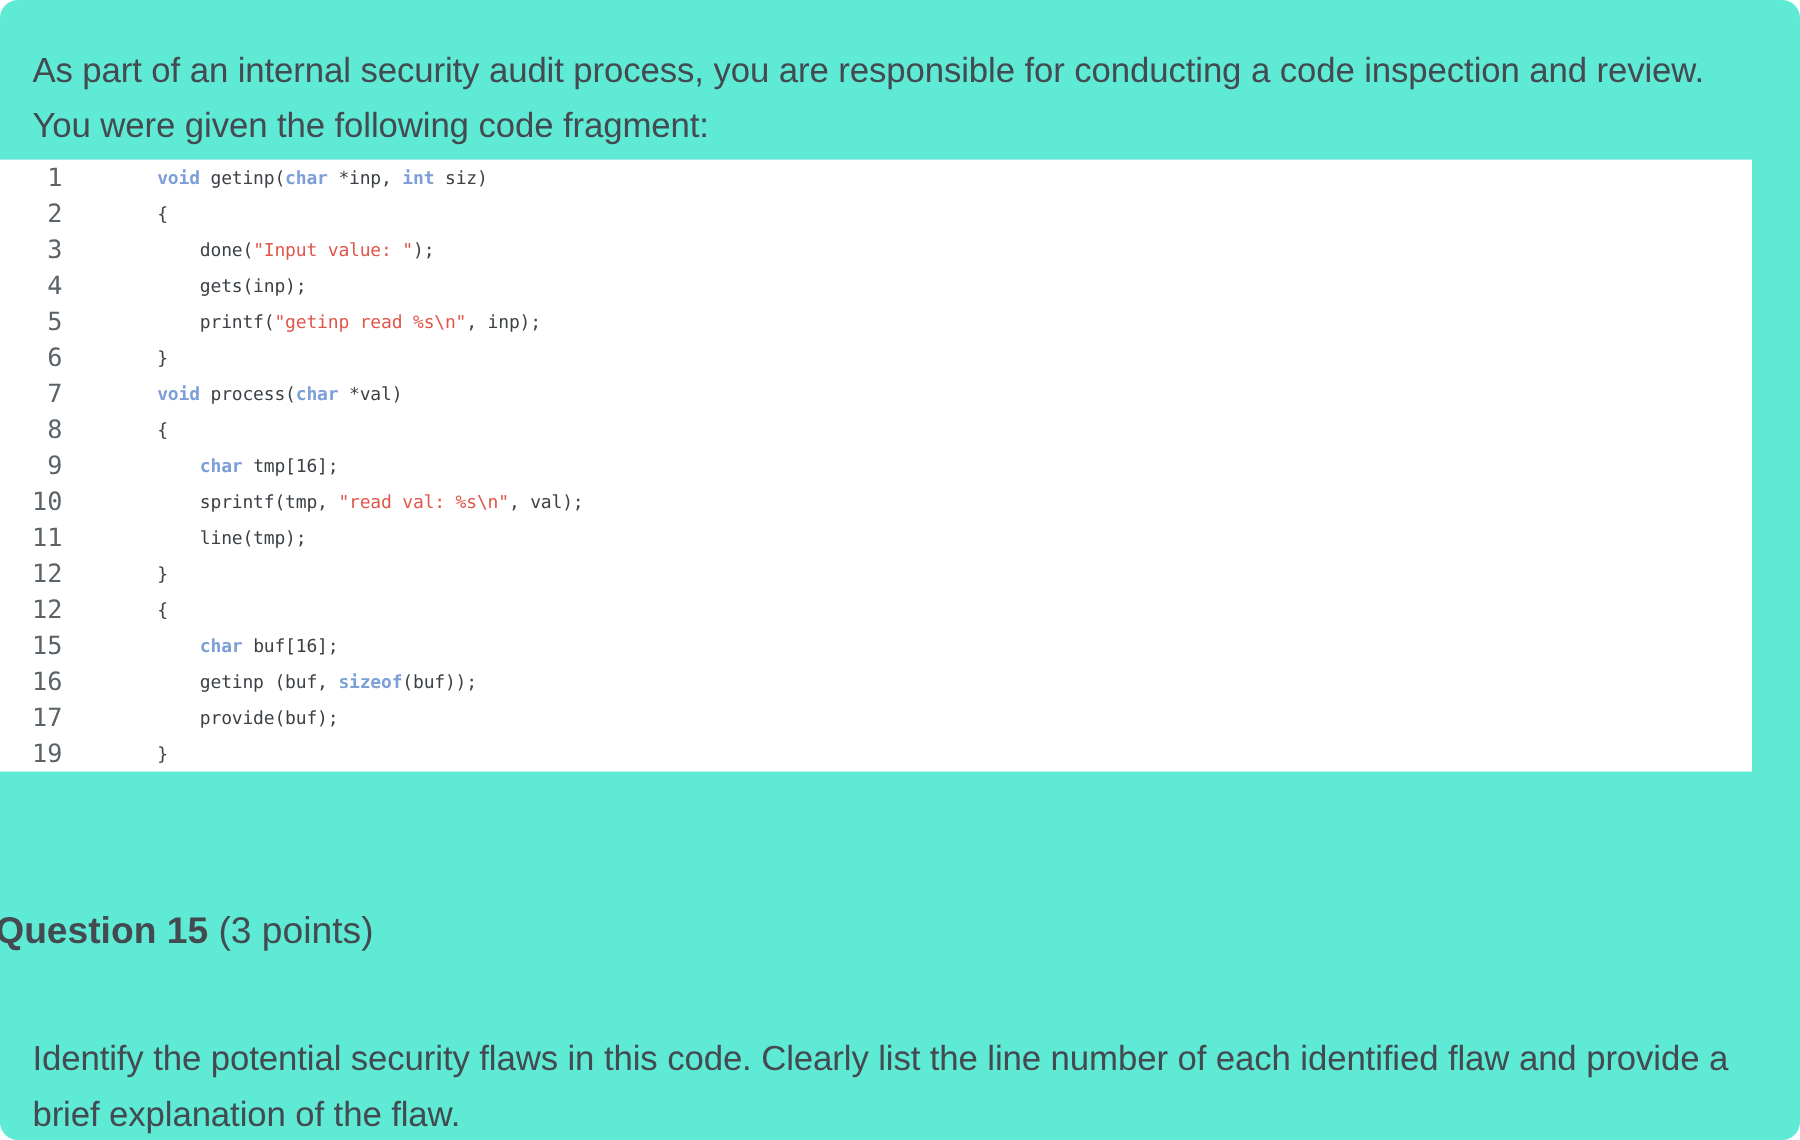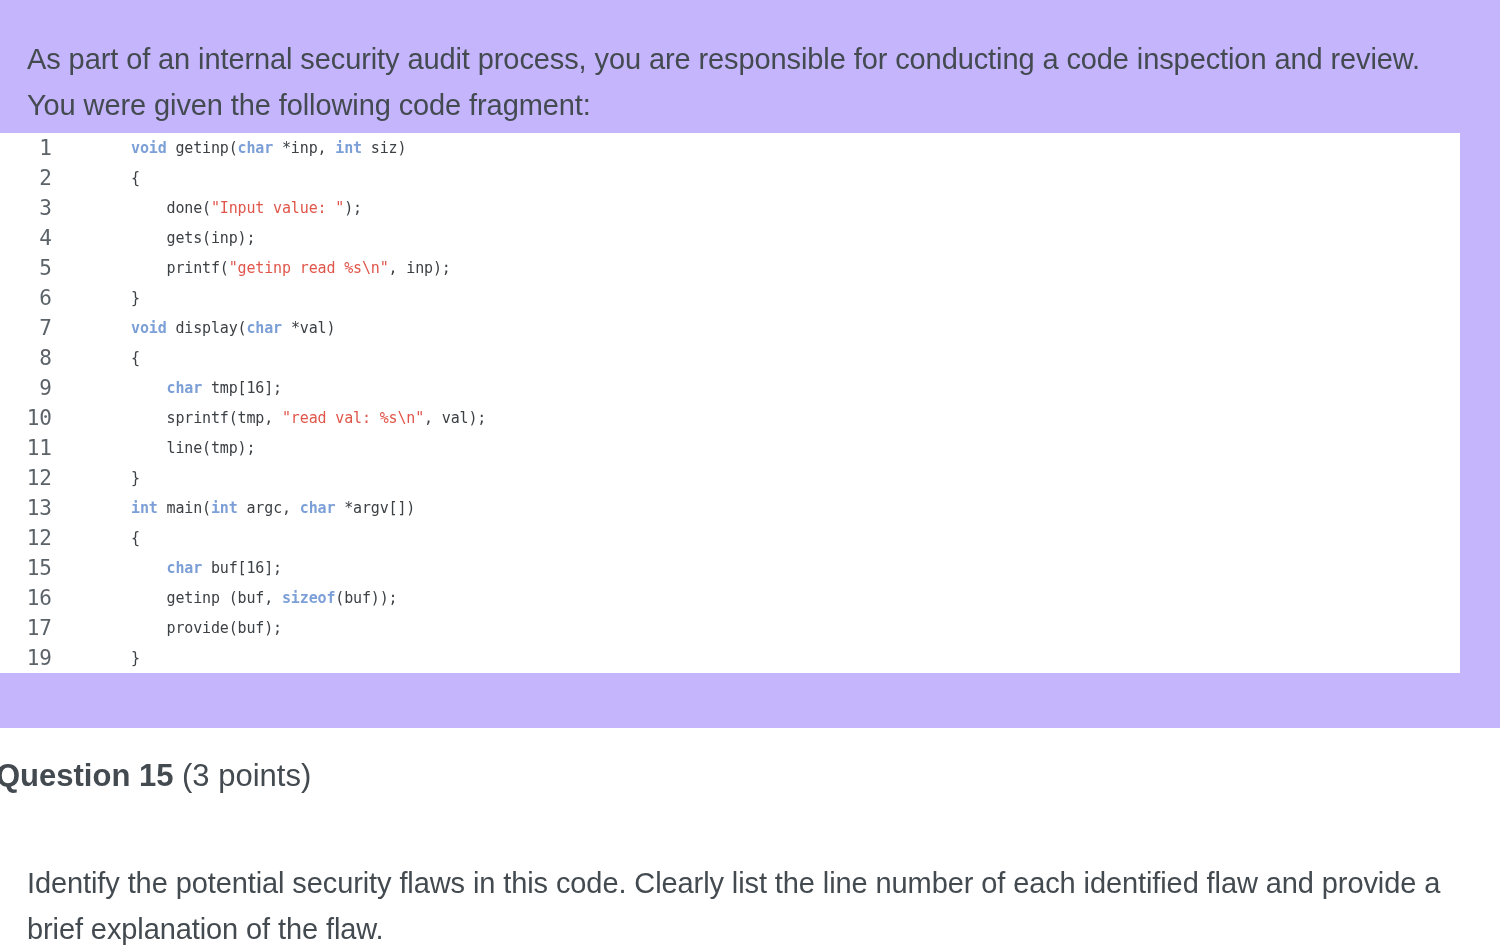--- a/index.html
+++ b/index.html
@@ -12,22 +12,23 @@
     height: 950px;
     overflow: hidden;
     font-family: "Liberation Sans", sans-serif;
     color: #3f474d;
     -webkit-font-smoothing: antialiased;
   }
 
   .page {
     position: relative;
     width: 1500px;
-    height: 728px;
-    background: #c4b5fd;
+    height: 950px;
+    background: #5eead4;
+    border-radius: 15px;
   }
 
   
   .prose {
     font-family: "Liberation Sans", sans-serif;
     font-size: 29px;
     line-height: 46px;
     color: #434a50;
     letter-spacing: -0.1px;
   }
@@ -136,45 +137,41 @@
           <tr class="code-row">
             <td class="gutter-cell">5</td>
             <td class="code-cell"><span>    printf(</span><span class="str">"getinp read %s\n"</span><span>, inp);</span></td>
           </tr>
           <tr class="code-row">
             <td class="gutter-cell">6</td>
             <td class="code-cell"><span>}</span></td>
           </tr>
           <tr class="code-row">
             <td class="gutter-cell">7</td>
-            <td class="code-cell"><span class="kw">void</span><span> display(</span><span class="kw">char</span><span> *val)</span></td>
+            <td class="code-cell"><span class="kw">void</span><span> process(</span><span class="kw">char</span><span> *val)</span></td>
           </tr>
           <tr class="code-row">
             <td class="gutter-cell">8</td>
             <td class="code-cell"><span>{</span></td>
           </tr>
           <tr class="code-row">
             <td class="gutter-cell">9</td>
             <td class="code-cell"><span>    </span><span class="kw">char</span><span> tmp[16];</span></td>
           </tr>
           <tr class="code-row">
             <td class="gutter-cell">10</td>
             <td class="code-cell"><span>    sprintf(tmp, </span><span class="str">"read val: %s\n"</span><span>, val);</span></td>
           </tr>
           <tr class="code-row">
             <td class="gutter-cell">11</td>
             <td class="code-cell"><span>    line(tmp);</span></td>
           </tr>
           <tr class="code-row">
             <td class="gutter-cell">12</td>
             <td class="code-cell"><span>}</span></td>
-          </tr>
-          <tr class="code-row">
-            <td class="gutter-cell">13</td>
-            <td class="code-cell"><span class="kw">int</span><span> main(</span><span class="kw">int</span><span> argc, </span><span class="kw">char</span><span> *argv[])</span></td>
           </tr>
           <tr class="code-row">
             <td class="gutter-cell">12</td>
             <td class="code-cell"><span>{</span></td>
           </tr>
           <tr class="code-row">
             <td class="gutter-cell">15</td>
             <td class="code-cell"><span>    </span><span class="kw">char</span><span> buf[16];</span></td>
           </tr>
           <tr class="code-row">

